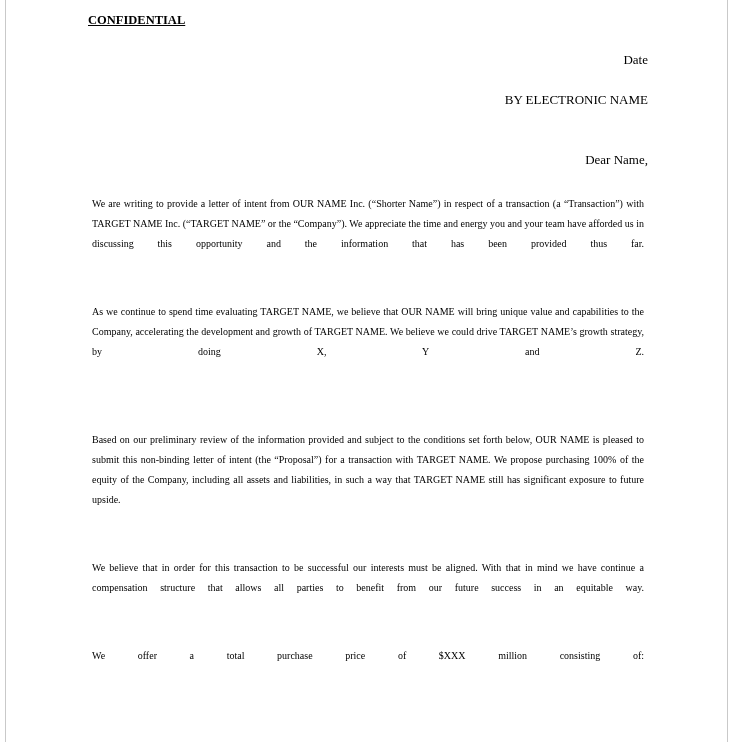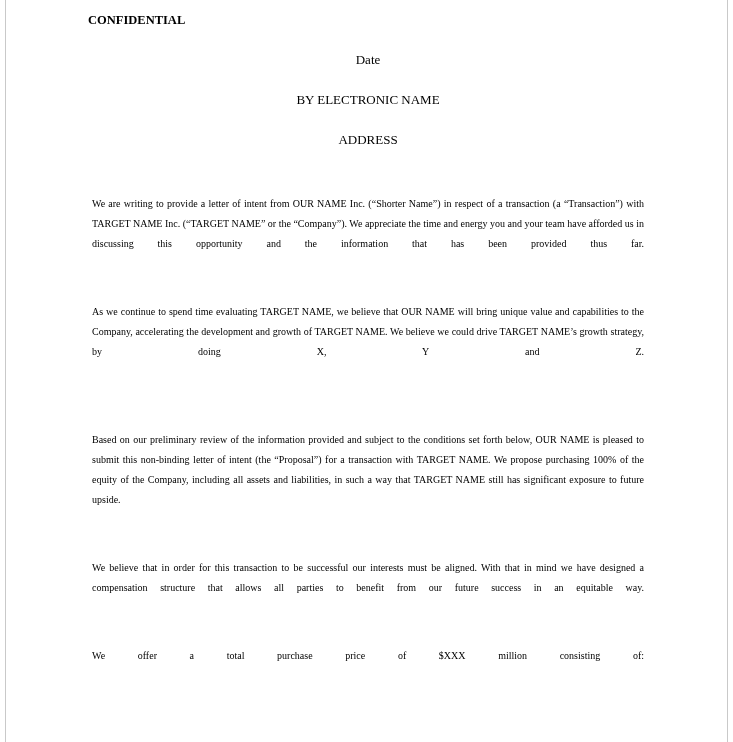--- a/index.html
+++ b/index.html
@@ -40,27 +40,27 @@
     width: 560px;
   }
 
   
   .doc-heading {
     font-size: 12.5px;
     font-weight: bold;
     line-height: 20px;
     margin: 0;
   }
-  .doc-heading span.ul { }
+  .doc-heading span.ul { text-decoration: underline; }
 
   .doc-line {
     font-size: 13px;
     line-height: 20px;
     margin: 0;
-    text-align: center;
+    text-align: right;
   }
 
   .doc-para {
     font-size: 10px;
     line-height: 20px;
     margin: 4px;
     text-align: justify;
     text-justify: inter-word;
   }
   
@@ -91,40 +91,40 @@
     <div class="spacer-20"></div>
 
     <p class="doc-line">Date</p>
 
     <div class="spacer-20"></div>
 
     <p class="doc-line">BY ELECTRONIC NAME</p>
 
     <div class="spacer-20"></div>
 
-    <p class="doc-line">ADDRESS</p>
 
     <div class="spacer-20"></div>
 
+    <p class="doc-line">Dear Name,</p>
 
     <div class="spacer-20"></div>
 
     <p class="doc-para">We are writing to provide a letter of intent from OUR NAME Inc. (“Shorter Name”) in respect of a transaction (a “Transaction”) with TARGET NAME Inc. (“TARGET NAME” or the “Company”).  We appreciate the time and energy you and your team have afforded us in discussing this opportunity and the information that has been provided thus far.</p>
 
     <div class="spacer-20"></div>
 
     <p class="doc-para">As we continue to spend time evaluating TARGET NAME, we believe that OUR NAME will bring unique value and capabilities to the Company, accelerating the development and growth of TARGET NAME.  We believe we could drive TARGET NAME’s growth strategy, by doing X, Y and Z.</p>
 
     <div class="spacer-40"></div>
 
 
     <p class="doc-para">Based on our preliminary review of the information provided and subject to the conditions set forth below, OUR NAME is pleased to submit this non-binding letter of intent (the “Proposal”) for a transaction with TARGET NAME.  We propose purchasing 100% of the equity of the Company, including all assets and liabilities, in such a way that TARGET NAME still has significant exposure to future upside.</p>
 
     <div class="spacer-20"></div>
 
-    <p class="doc-para">We believe that in order for this transaction to be successful our interests must be aligned.  With that in mind we have designed a compensation structure that allows all parties to benefit from our future success in an equitable way.</p>
+    <p class="doc-para">We believe that in order for this transaction to be successful our interests must be aligned.  With that in mind we have continue a compensation structure that allows all parties to benefit from our future success in an equitable way.</p>
 
     <div class="spacer-20"></div>
 
     <p class="doc-para">We offer a total purchase price of $XXX million consisting of:</p>
 
   </div>
 </div>
 
 </body></html>

